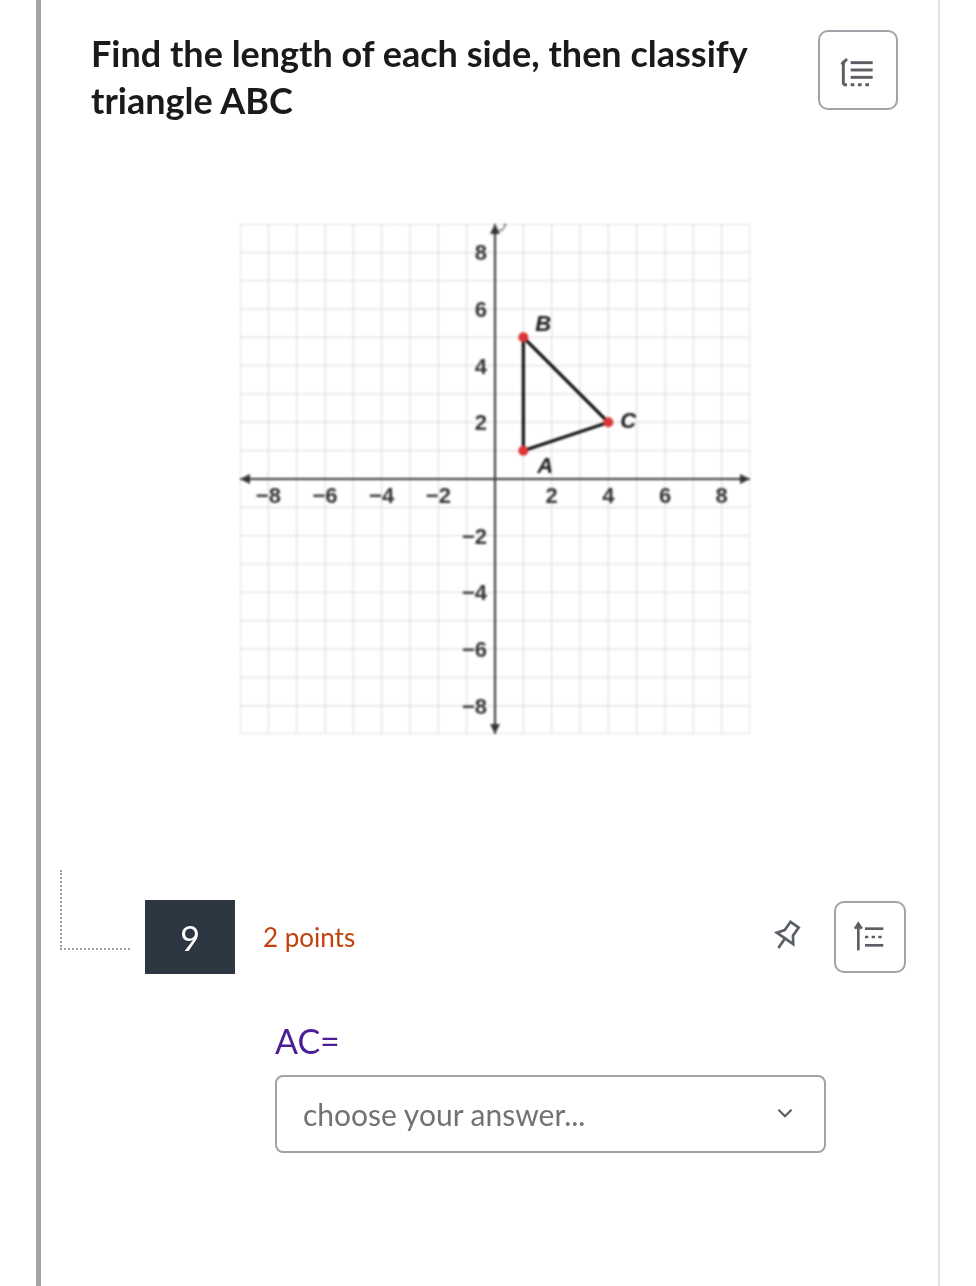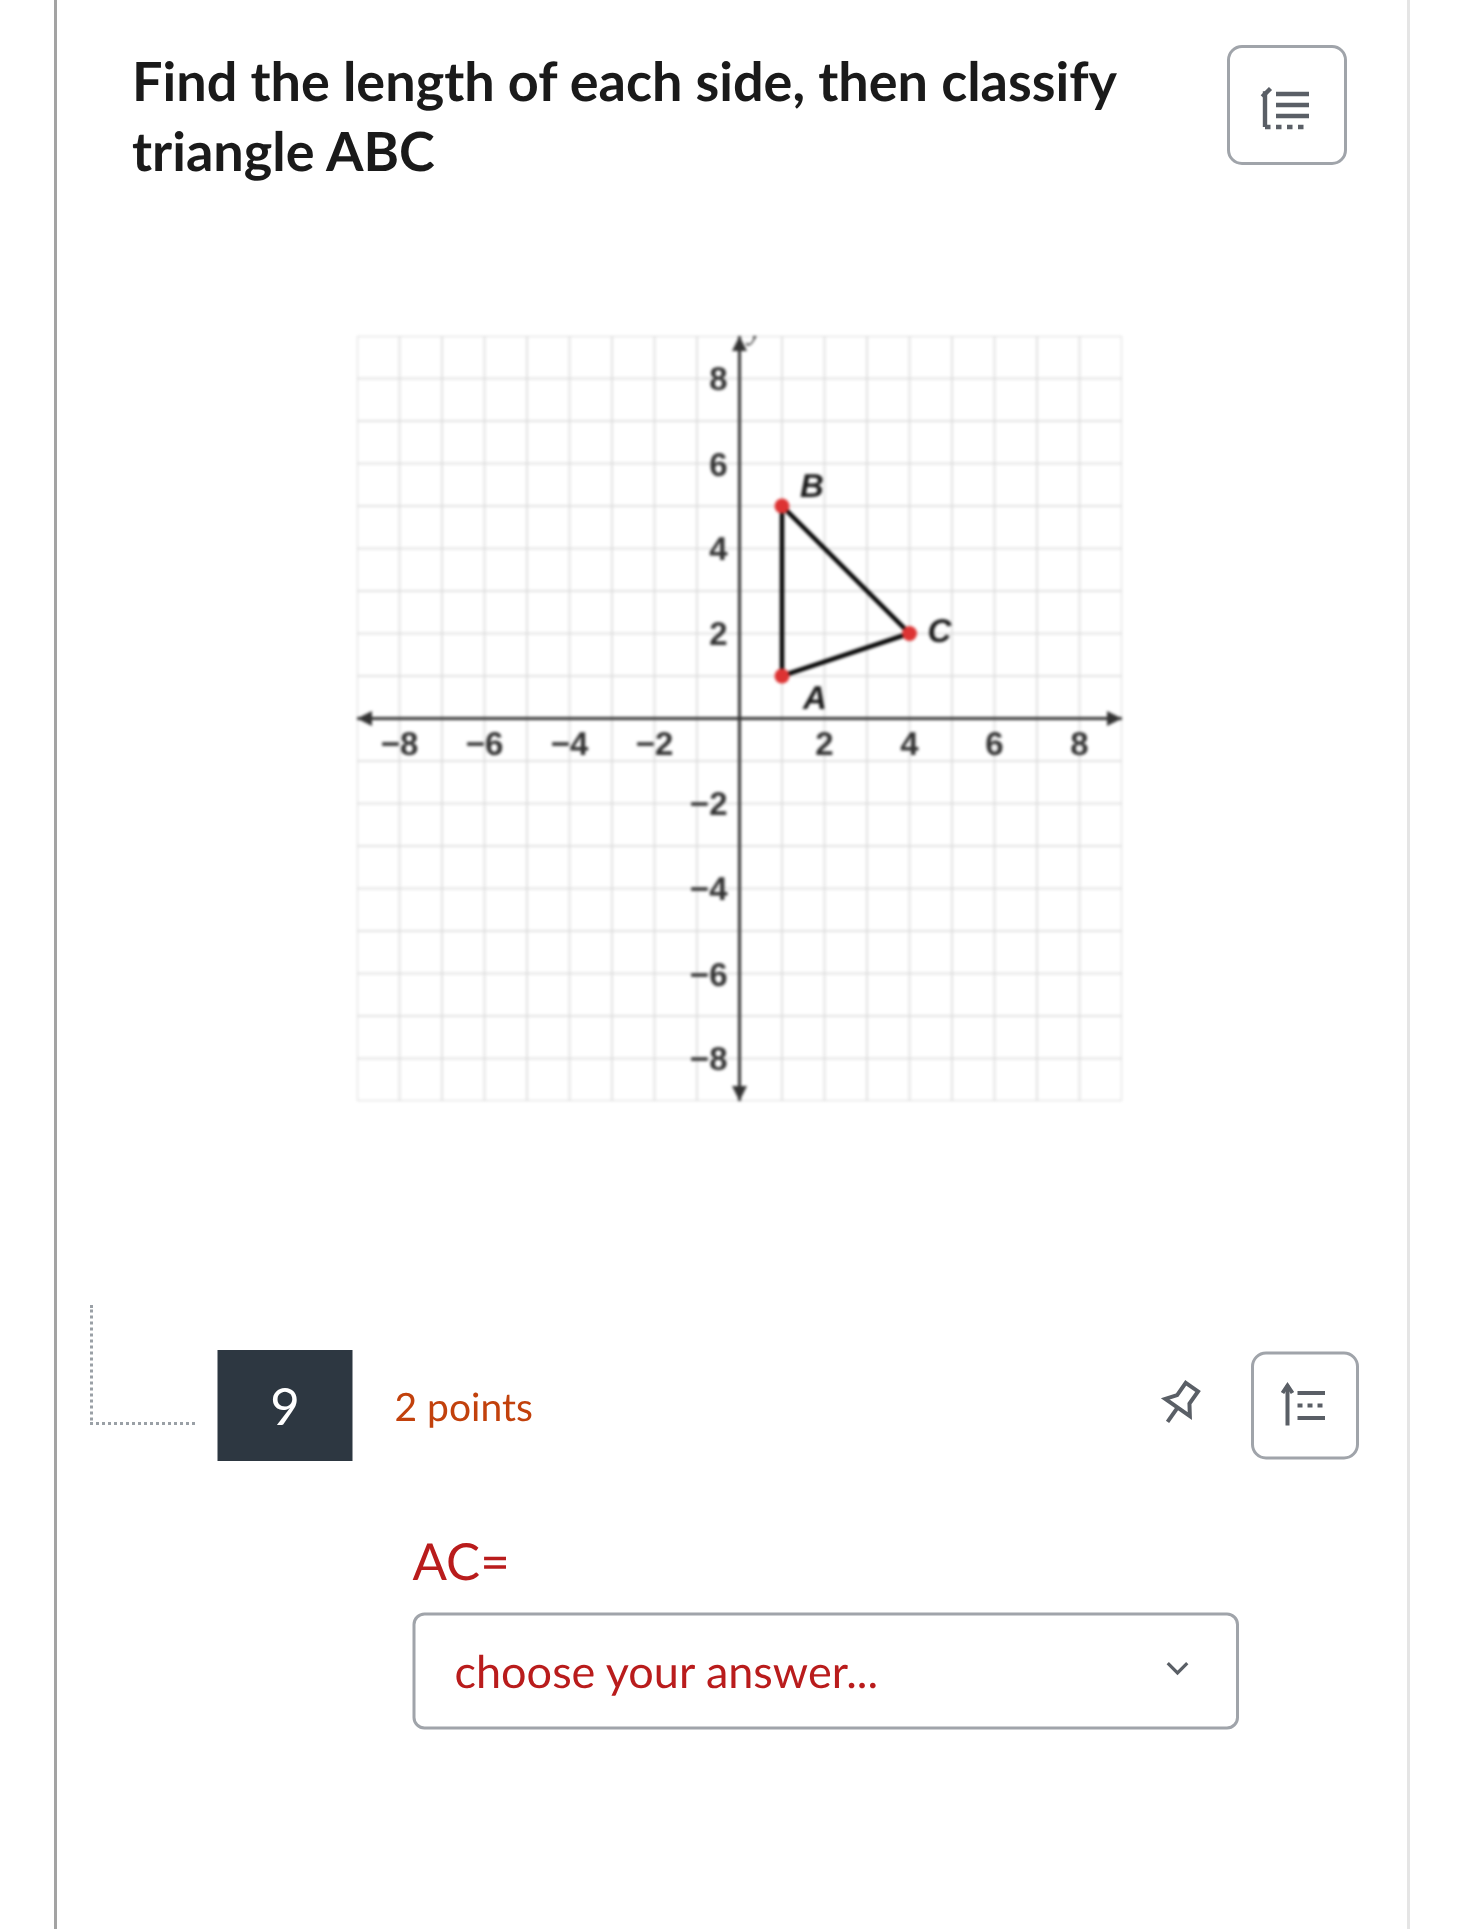--- a/index.html
+++ b/index.html
@@ -5,21 +5,21 @@
   * { box-sizing: border-box; margin: 0; padding: 0; }
   body {
     font-family: "Lato", "Helvetica Neue", Arial, sans-serif;
     background: #fff;
     width: 976px;
     height: 1286px;
     position: relative;
     padding: 30px 0 0 0;
   }
   .frame {
-    border-left: 2px solid #a3a3a3;
+    border-left: 5px solid #a3a3a3;
     border-right: 2px solid #e5e5e5;
     position: absolute;
     left: 36px;
     right: 36px;
     top: 0;
     bottom: 0;
     padding: 30px 40px 0 50px;
   }
   .header-row {
     display: flex;
@@ -119,33 +119,33 @@
   }
 
   .answer-block {
     position: absolute;
     left: 275px;
     top: 1020px;
     right: 150px;
   }
   .ans-label {
     font-size: 34px;
-    color: #b91c1c;
+    color: #4c1d95;
     margin-bottom: 14px;
   }
   .dropdown {
     border: 2px solid #a0a4aa;
     border-radius: 8px;
     height: 78px;
     display: flex;
     align-items: center;
     justify-content: space-between;
     padding: 0 26px;
     font-size: 30px;
-    color: #b91c1c;
+    color: #737373;
     background: #fff;
   }
   .chev {
     color: #5a5f66;
   }
   svg { filter: blur(0.4px); }
   .graph svg { filter: blur(1.2px); }
 </style>
 </head>
 <body>

